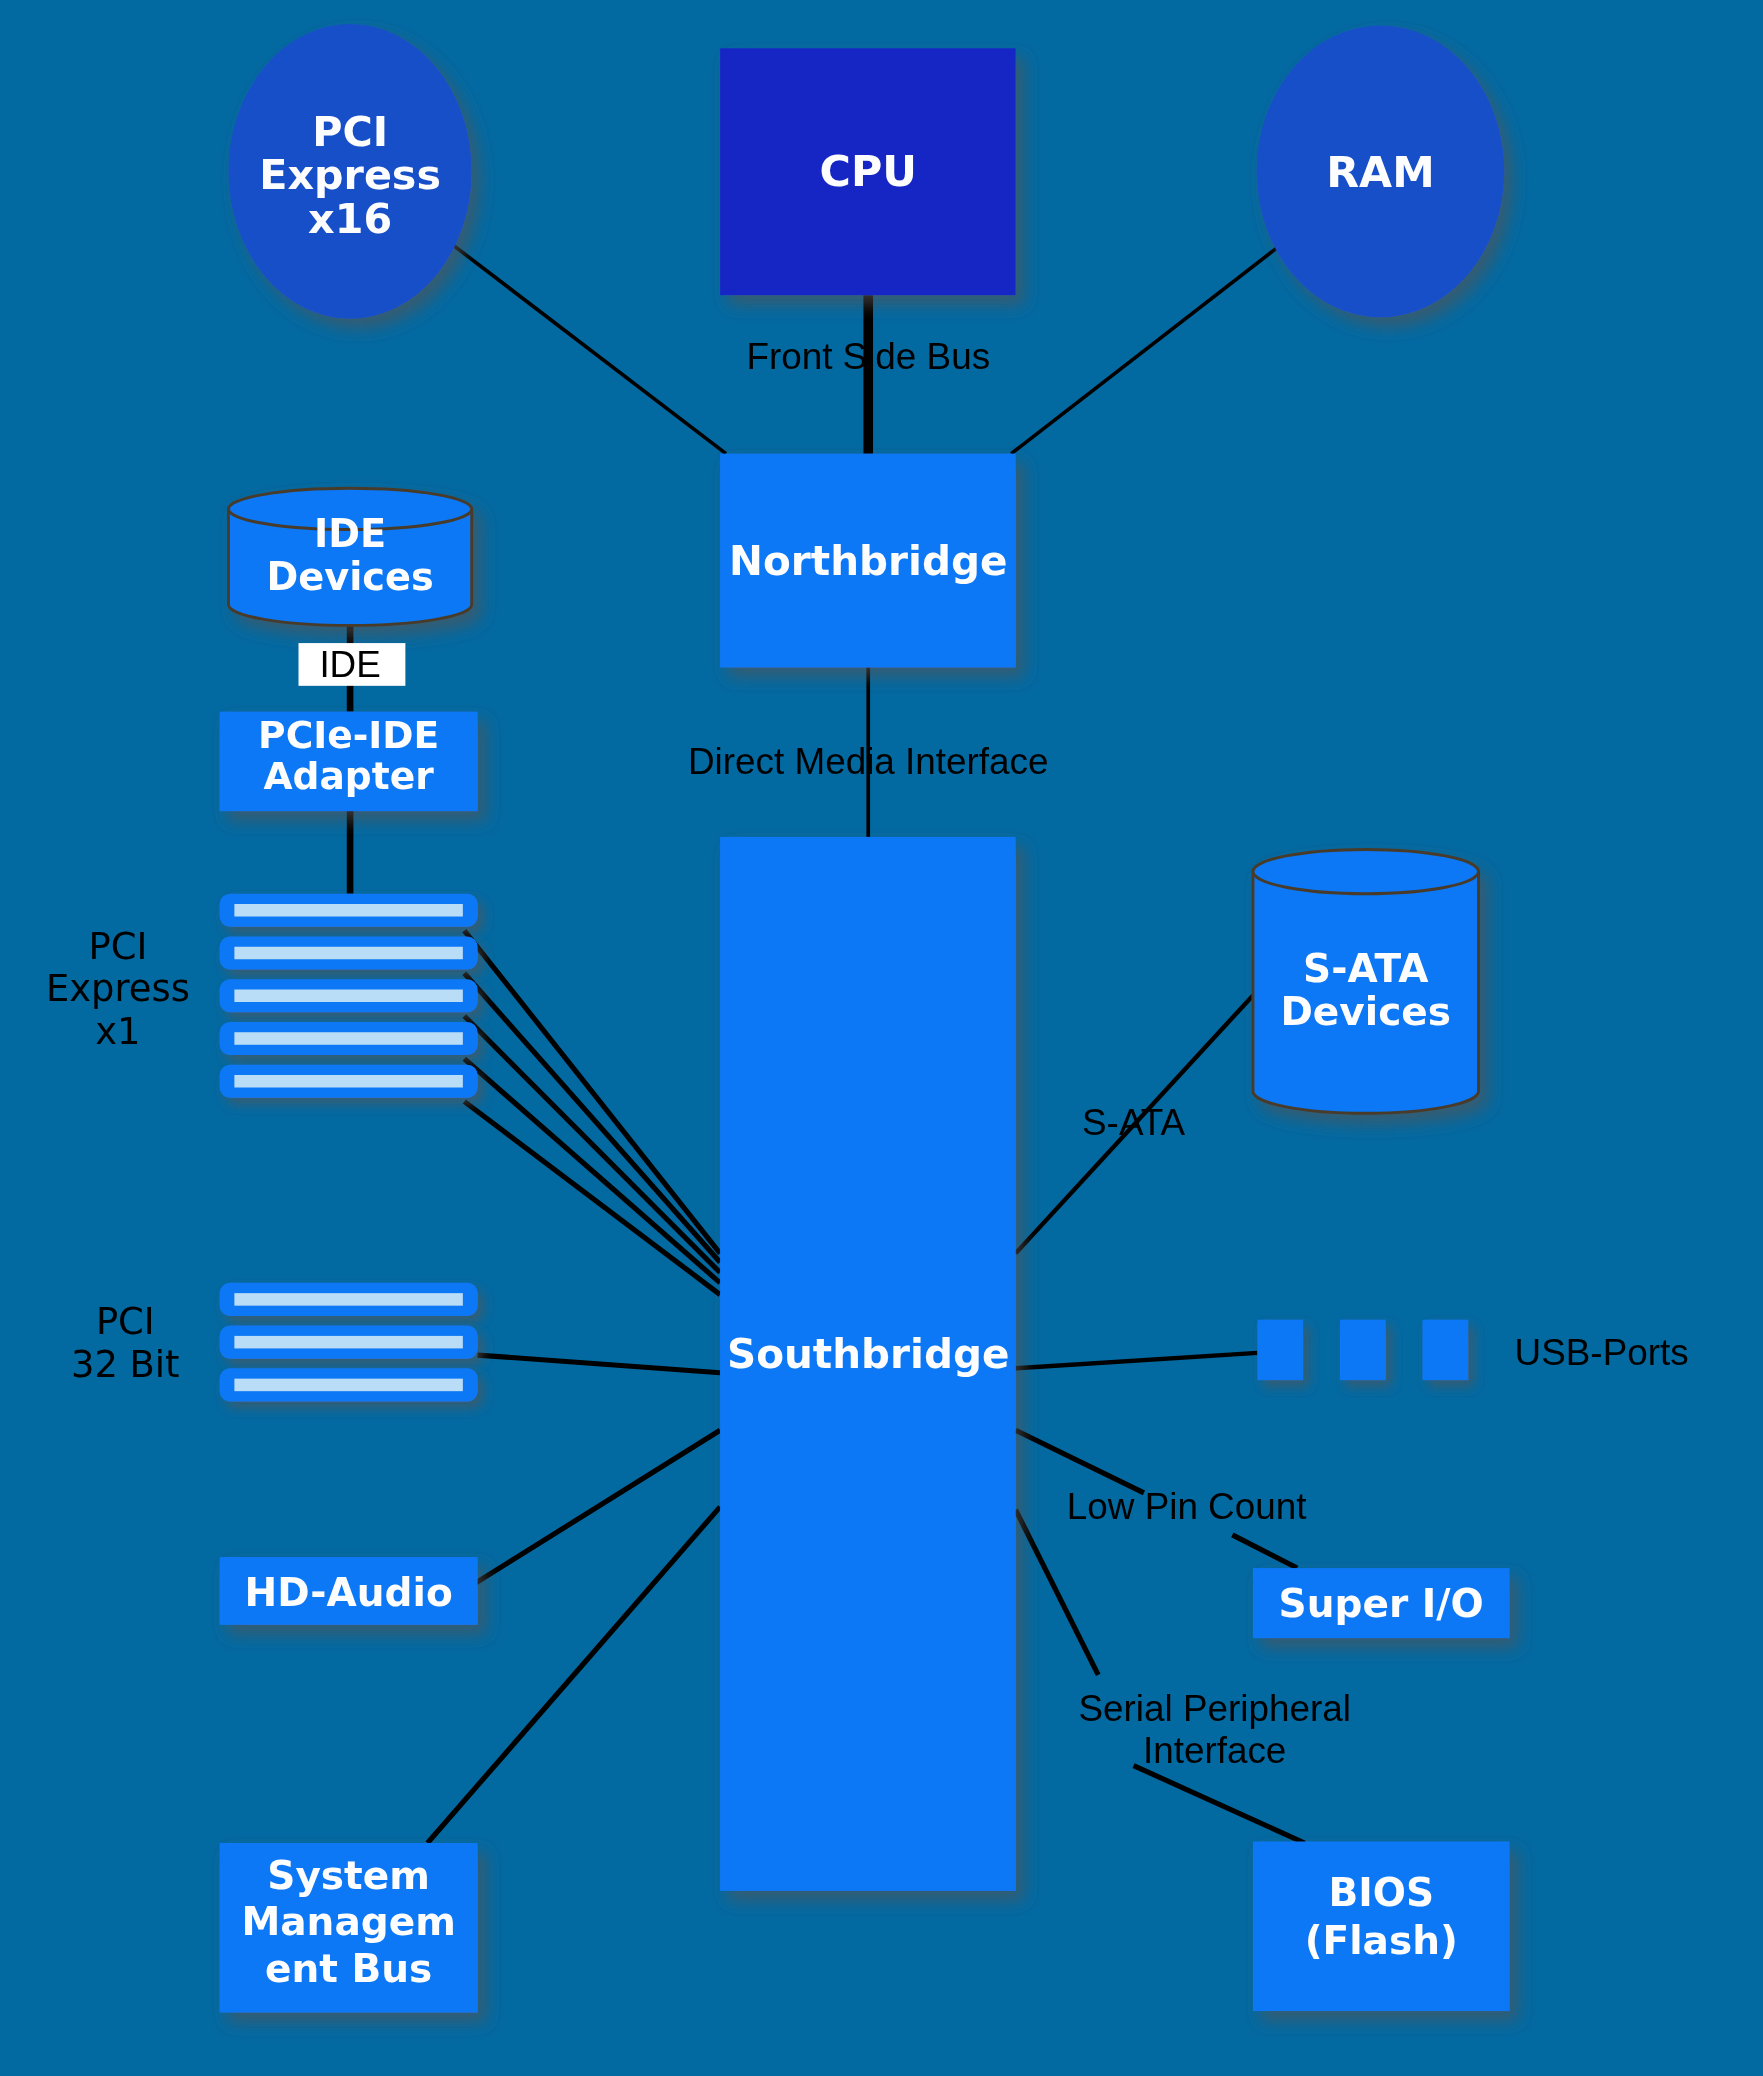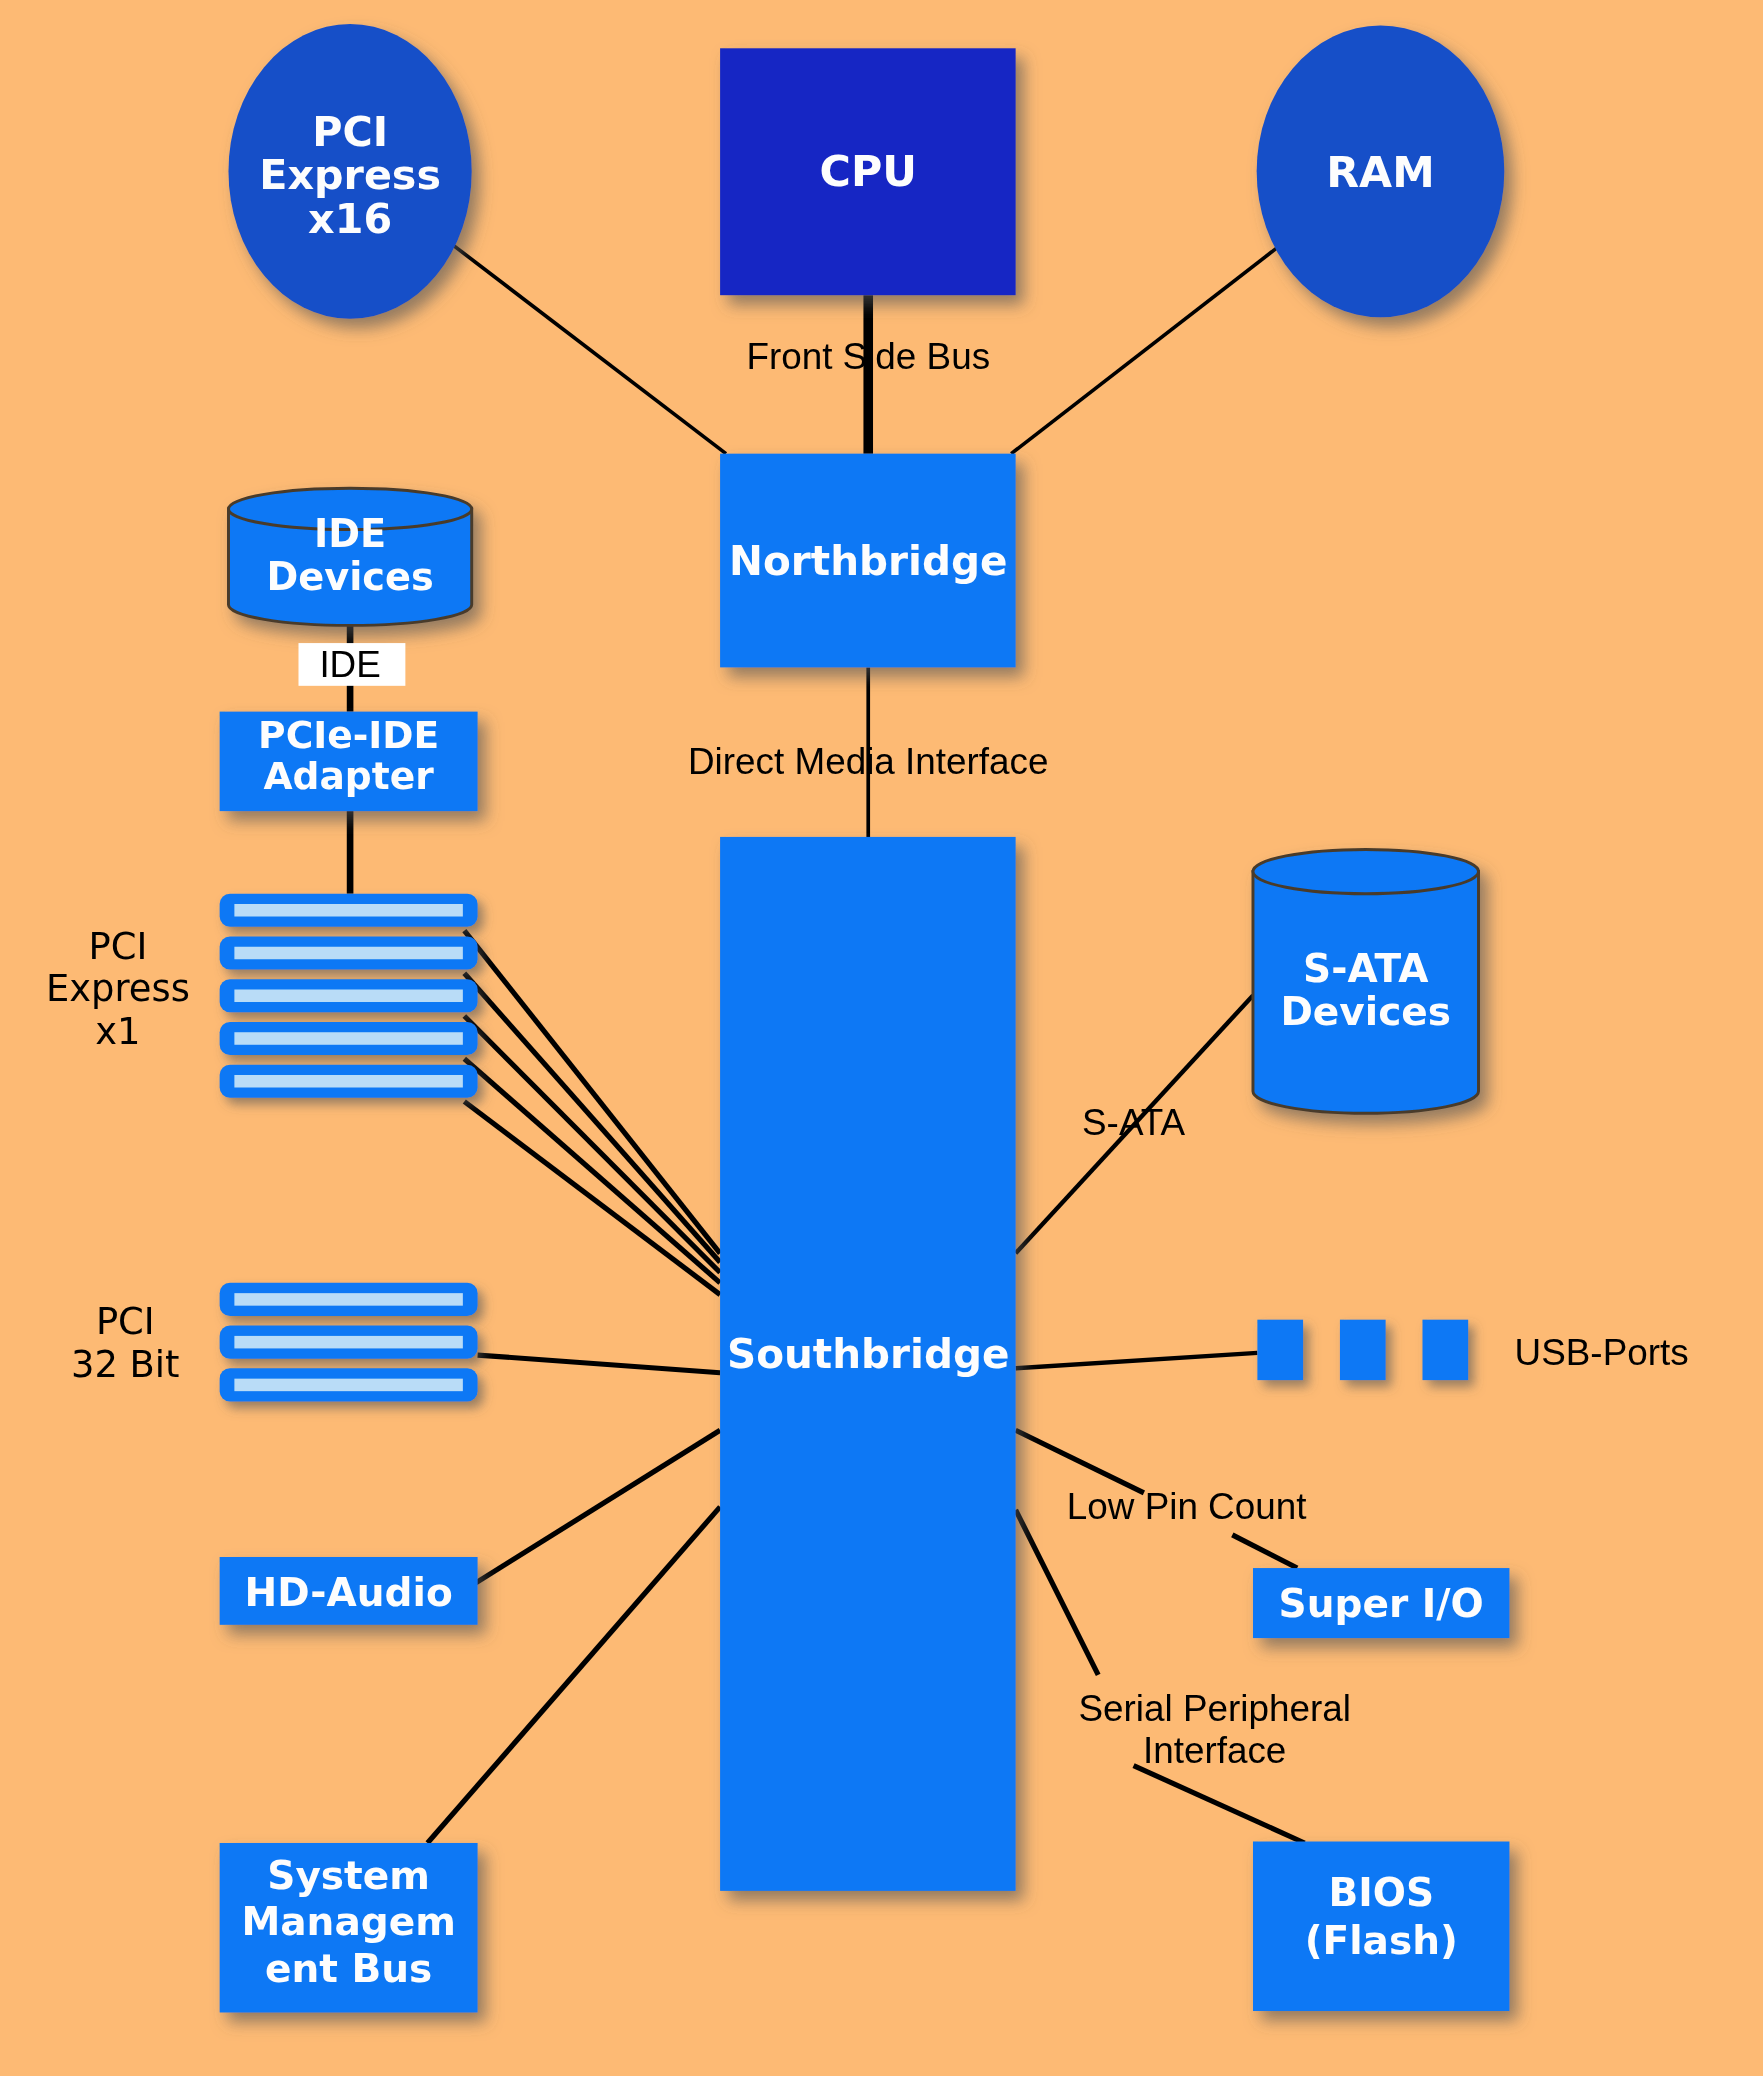--- a/index.html
+++ b/index.html
@@ -1,17 +1,17 @@
 <!DOCTYPE html>
 <html style="font-size:11.8px"><head>
 <meta charset="utf-8">
 <style>
   html,body{margin:0;padding:0;background:#ffffff;}
   body{font-family:"Liberation Sans",sans-serif;}
-  #stage{position:relative;width:1763px;height:2077px;background:#fdba74;overflow:hidden;}
+  #stage{position:relative;width:1763px;height:2077px;background:#0369a1;overflow:hidden;}
   svg{position:absolute;inset:0;width:1763px;height:2077px;display:block;}
   .nodelabel{fill:#fdfdfd;font-weight:bold;font-family:"DejaVu Sans",sans-serif;}
   .edgelabel{fill:#000;font-family:"Liberation Sans",sans-serif;}
   .slotlabel{fill:#000;font-family:"DejaVu Sans",sans-serif;}
   .edge{stroke:#000;fill:none;stroke-linecap:butt;}
 </style>
 </head>
 <body>
 
 <div id="stage">

